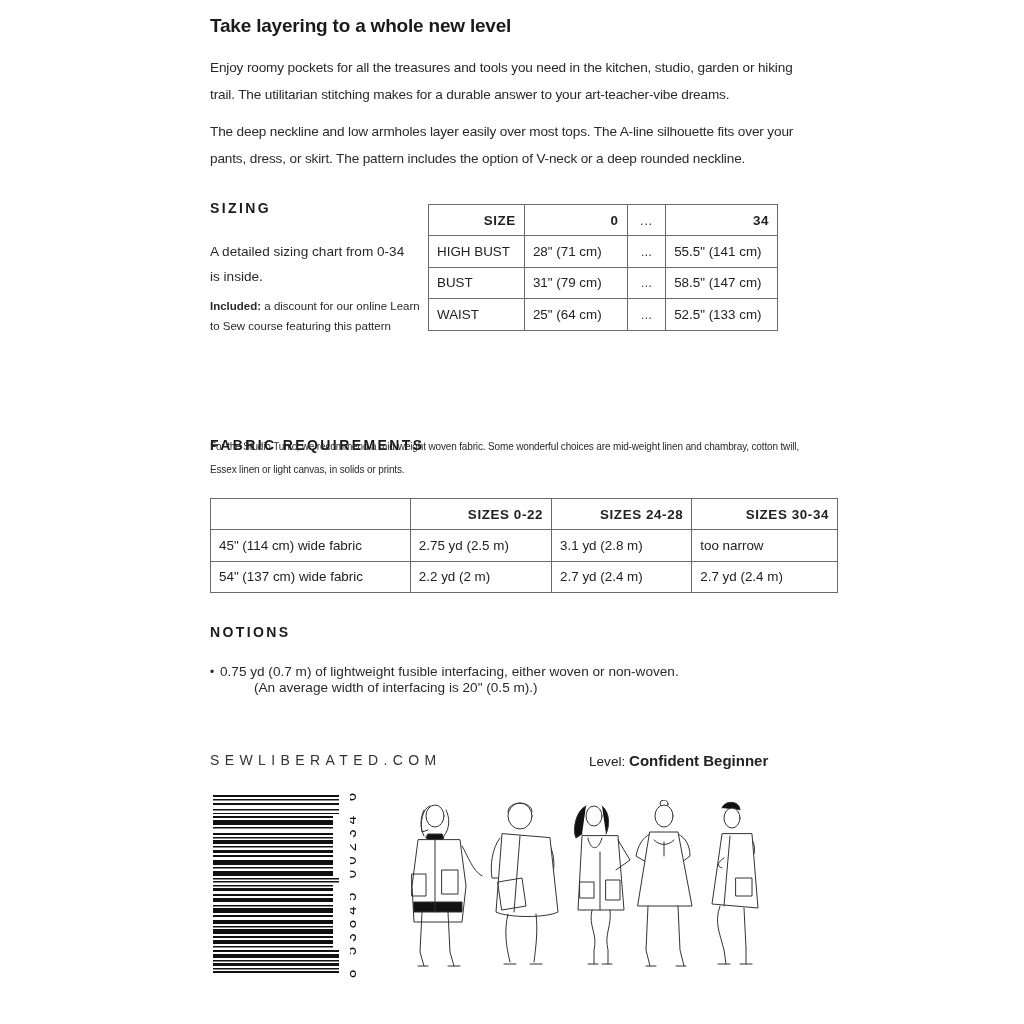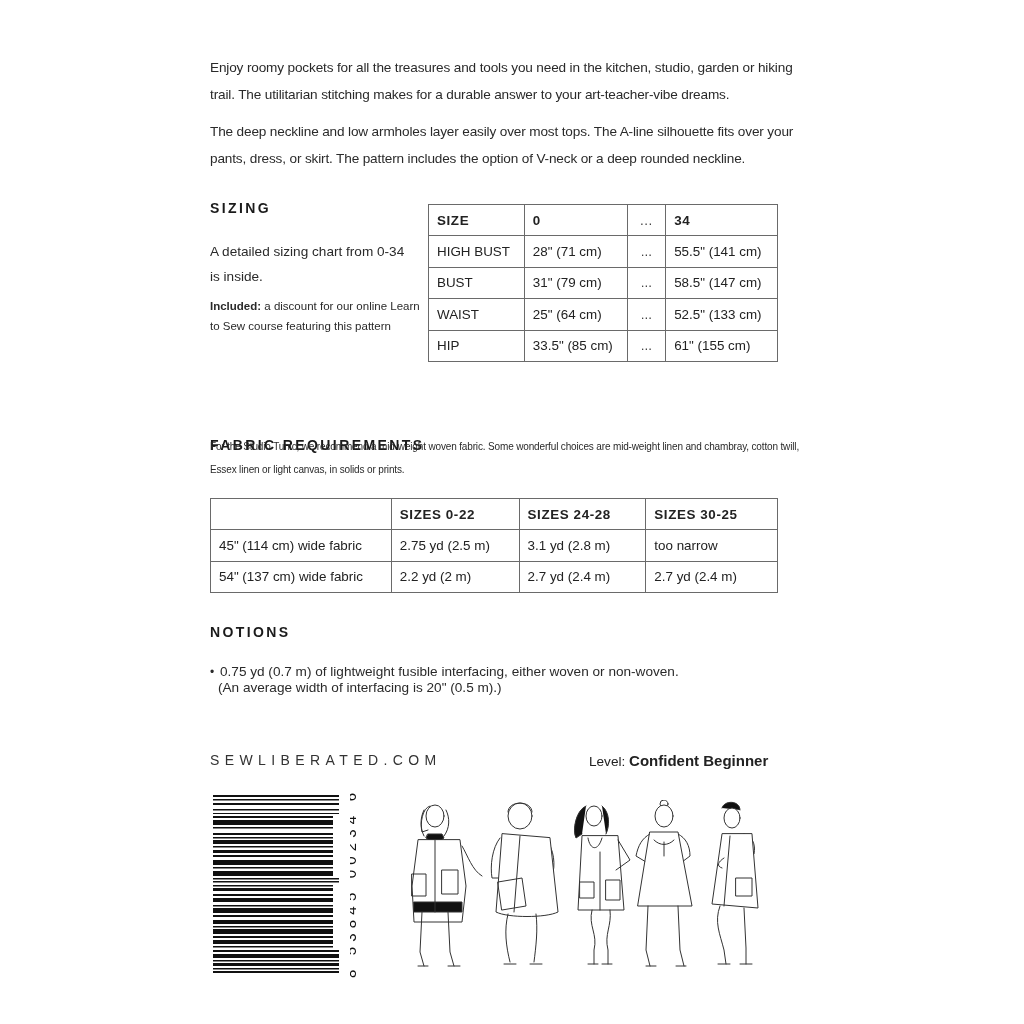--- a/index.html
+++ b/index.html
@@ -16,58 +16,59 @@
 
     .section-title { position: absolute; left: 210px; font-size: 14px; letter-spacing: 2.4px; color: #1a1a1a; font-weight: 700; text-align: right; }
 
     .sizing-title { top: 200px; }
     .sizing-desc { position: absolute; left: 210px; top: 239px; width: 200px; font-size: 13.6px; line-height: 25px; color: #2a2a2a; }
     .sizing-note { position: absolute; left: 210px; top: 296px; width: 210px; font-size: 11.5px; line-height: 20px; color: #2a2a2a; }
     .sizing-note b { font-weight: 700; }
 
     table { border-collapse: collapse; position: absolute; }
     td, th { border: 1.3px solid #6a6a6a; font-size: 13.4px; color: #222; text-align: left; font-weight: 400; padding: 0 8px; white-space: nowrap; }
-    th { font-weight: 700; letter-spacing: 0.6px; }
+    th { font-weight: 700; letter-spacing: 0.6px; text-align: right; }
 
     .size-table { left: 428px; top: 204px; width: 350px; }
     .size-table td, .size-table th { height: 31.4px; }
     .size-table .c1 { width: 96px; }
     .size-table .c2 { width: 103px; }
     .size-table .c3 { width: 39px; text-align: center; padding: 0; color: #444; }
     .size-table .c4 { width: 112px; }
 
     .fabric-title { top: 397px; margin-top: 40px; }
     .fabric-desc { position: absolute; left: 210px; top: 435px; width: 590px; font-size: 10px; line-height: 23px; color: #2a2a2a; letter-spacing: -0.15px; }
 
-    .fabric-table { left: 210px; top: 498px; width: 568px; }
+    .fabric-table { left: 210px; top: 498px; width: 628px; }
     .fabric-table td, .fabric-table th { height: 31.3px; }
     .fabric-table .f1 { width: 181px; }
     .fabric-table .f2 { width: 128px; }
     .fabric-table .f3 { width: 127px; }
     .fabric-table .f4 { width: 132px; }
 
     .notions-title { top: 624px; }
     .notions-list { position: absolute; left: 210px; top: 664px; width: 600px; font-size: 13.6px; line-height: 16px; color: #2a2a2a; list-style: none; }
     .notions-list .bullet { display: inline-block; width: 10px; font-size: 12px; }
-    .notions-list .cont { padding-left: 8px; }
+    .notions-list .cont { padding-left: 8px; margin-left: 36px; }
 
     .website { position: absolute; left: 210px; top: 752px; font-size: 14px; letter-spacing: 5.4px; color: #333; }
     .level { position: absolute; left: 589px; top: 752px; font-size: 13.6px; color: #222; }
     .level b { font-weight: 700; font-size: 15px; }
 
     .barcode { position: absolute; left: 213px; top: 795px; width: 140px; height: 185px; }
     .barcode-digits { position: absolute; left: 350px; top: 793px; width: 20px; height: 185px; }
 
     .figures { position: absolute; left: 390px; top: 800px; width: 390px; height: 180px; }
   </style>
 </head>
 <body>
 
 <div class="page">
 
+  <div class="headline">Take layering to a whole new level</div>
   <p class="para para-2">The deep neckline and low armholes layer easily over most tops. The A-line silhouette fits over your pants, dress, or skirt. The pattern includes the option of V-neck or a deep rounded neckline.</p>
   <p class="para para-1">Enjoy roomy pockets for all the treasures and tools you need in the kitchen, studio, garden or hiking trail. The utilitarian stitching makes for a durable answer to your art-teacher-vibe dreams.</p>
 
   <h2 class="section-title sizing-title">SIZING</h2>
   <p class="sizing-desc">A detailed sizing chart from 0-34 is inside.</p>
   <p class="sizing-note"><b>Included:</b><span> a discount for our online Learn to Sew course featuring this pattern</span></p>
 
   <table class="size-table">
     <tbody>
         <tr>
@@ -87,39 +88,33 @@
       <td class="c2">31" (79 cm)</td>
       <td class="c3">...</td>
       <td class="c4">58.5" (147 cm)</td>
     </tr>
     <tr>
       <td class="c1">WAIST</td>
       <td class="c2">25" (64 cm)</td>
       <td class="c3">...</td>
       <td class="c4">52.5" (133 cm)</td>
     </tr>
-    <tr>
-      <td class="c1">HIP</td>
-      <td class="c2">33.5" (85 cm)</td>
-      <td class="c3">...</td>
-      <td class="c4">61" (155 cm)</td>
-    </tr>
   </tbody>
     </table>
 
   <h2 class="section-title fabric-title">FABRIC REQUIREMENTS</h2>
   <p class="fabric-desc">For the Studio Tunic, we recommend a mid-weight woven fabric. Some wonderful choices are mid-weight linen and chambray, cotton twill, Essex linen or light canvas, in solids or prints.</p>
 
   <table class="fabric-table">
     <tbody>
         <tr>
       <th class="f1"></th>
       <th class="f2">SIZES 0-22</th>
       <th class="f3">SIZES 24-28</th>
-      <th class="f4">SIZES 30-25</th>
+      <th class="f4">SIZES 30-34</th>
     </tr>
     <tr>
       <td class="f1">45" (114 cm) wide fabric</td>
       <td class="f2">2.75 yd (2.5 m)</td>
       <td class="f3">3.1 yd (2.8 m)</td>
       <td class="f4">too narrow</td>
     </tr>
     <tr>
       <td class="f1">54" (137 cm) wide fabric</td>
       <td class="f2">2.2 yd (2 m)</td>

